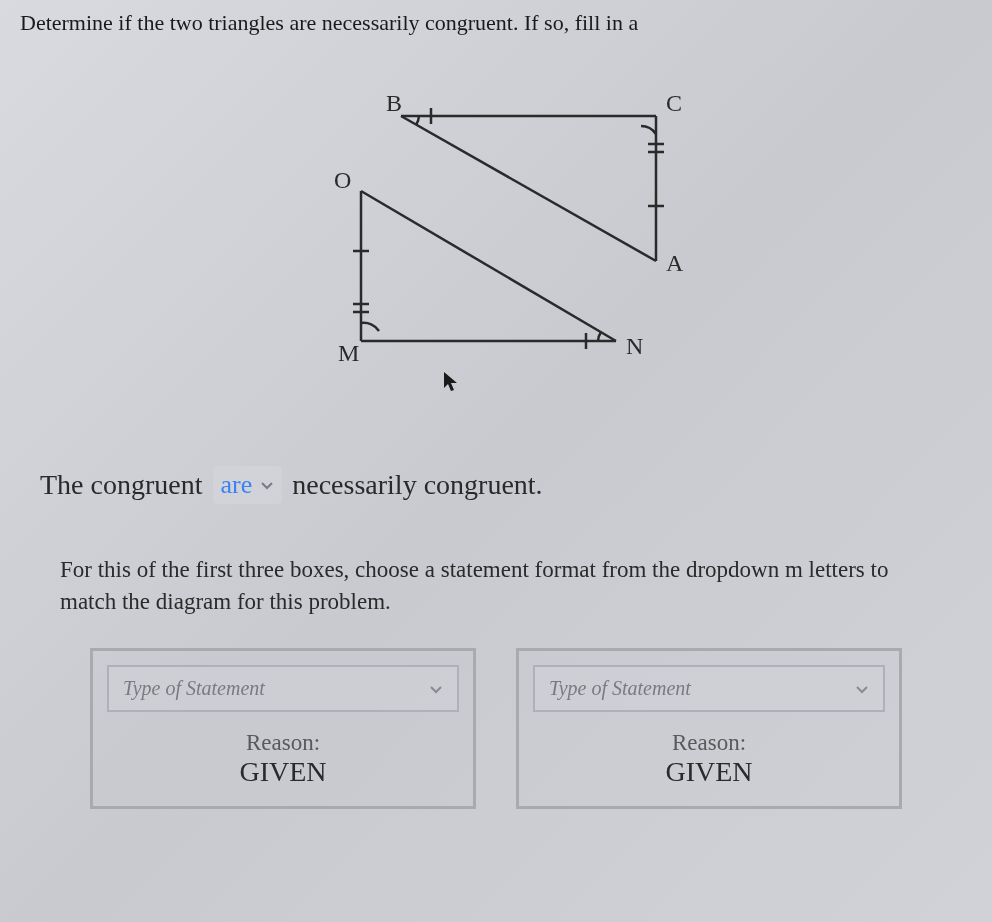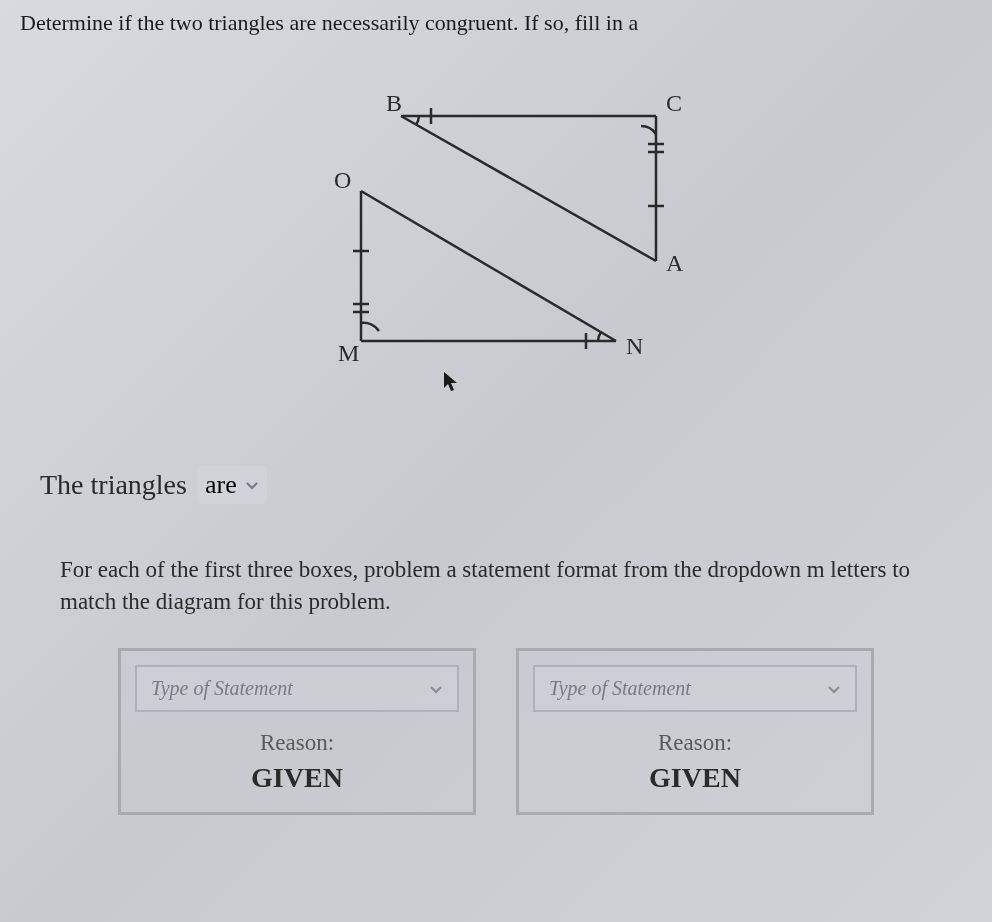--- a/index.html
+++ b/index.html
@@ -37,38 +37,38 @@
       gap: 10px;
     }
     .dropdown-inline {
       display: inline-flex;
       align-items: center;
       background: rgba(255,255,255,0.1);
       border: none;
       padding: 4px 8px;
       border-radius: 4px;
       font-size: 26px;
-      color: #000000;
+      color: #3b82f6;
       gap: 8px;
     }
     .chevron-down {
       width: 14px;
       height: 14px;
       color: #7a7a8a;
     }
     .instruction-text {
       font-size: 23px;
       padding: 30px 60px 30px 60px;
       color: #2a2a2a;
       line-height: 1.4;
     }
     .proof-boxes {
       display: flex;
       gap: 40px;
-      padding: 0 118px;
+      padding: 0 90px;
     }
     .proof-box {
       border: 3px solid #a8aab0;
       padding: 14px;
       flex: 1;
       background: rgba(200,200,210,0.15);
     }
     .statement-dropdown {
       border: 2px solid #b0b0b8;
       background: rgba(210,212,218,0.4);
@@ -84,22 +84,20 @@
       text-align: center;
       padding: 18px 0 4px 0;
     }
     .reason-label {
       font-size: 23px;
       color: #5a5a5a;
     }
     .reason-value {
       font-size: 28px;
       color: #2a2a2a;
-      margin-top: 6px;
-      font-weight: bold;
     }
     .cursor-arrow {
       position: absolute;
       left: 442px;
       top: 370px;
       width: 18px;
       height: 24px;
       z-index: 10;
     }
   </style>
@@ -157,30 +155,31 @@
     <text x="82" y="285" font-size="24" font-family="Georgia" fill="#2a2a2a">M</text>
     <text x="370" y="278" font-size="24" font-family="Georgia" fill="#2a2a2a">N</text>
   </svg>
 </div>
 
 <svg class="cursor-arrow" viewBox="0 0 18 24">
   <path d="M 2 2 L 2 18 L 6 14 L 9 21 L 12 20 L 9 13 L 15 13 Z" fill="#1a1a1a"></path>
 </svg>
 
 <div class="answer-line">
-  <span>The triangles</span>
+  <span>The congruent</span>
   <span class="dropdown-inline">
     <span>are</span>
     <svg class="chevron-down" viewBox="0 0 14 14">
       <path d="M 2 5 L 7 10 L 12 5" stroke="currentColor" stroke-width="2" fill="none"></path>
     </svg>
   </span>
+  <span>necessarily congruent.</span>
 </div>
 
-<div class="instruction-text">For each of the first three boxes, problem a statement format from the dropdown m
+<div class="instruction-text">For this of the first three boxes, choose a statement format from the dropdown m
 letters to match the diagram for this problem.</div>
 
 <div class="proof-boxes">
   <div class="proof-box">
     <div class="statement-dropdown">
       <span>Type of Statement</span>
       <svg width="14" height="14" viewBox="0 0 14 14">
         <path d="M 2 5 L 7 10 L 12 5" stroke="#8a8a92" stroke-width="2" fill="none"></path>
       </svg>
     </div>

